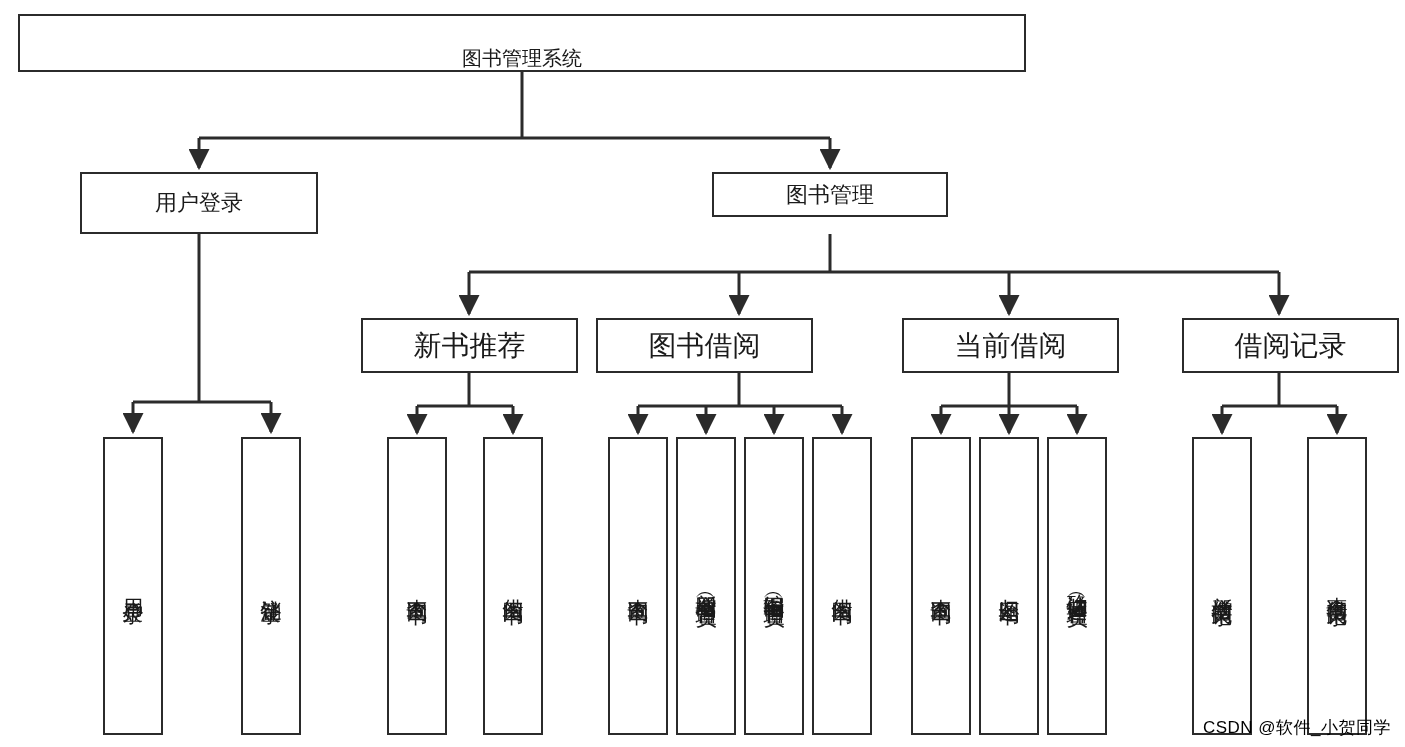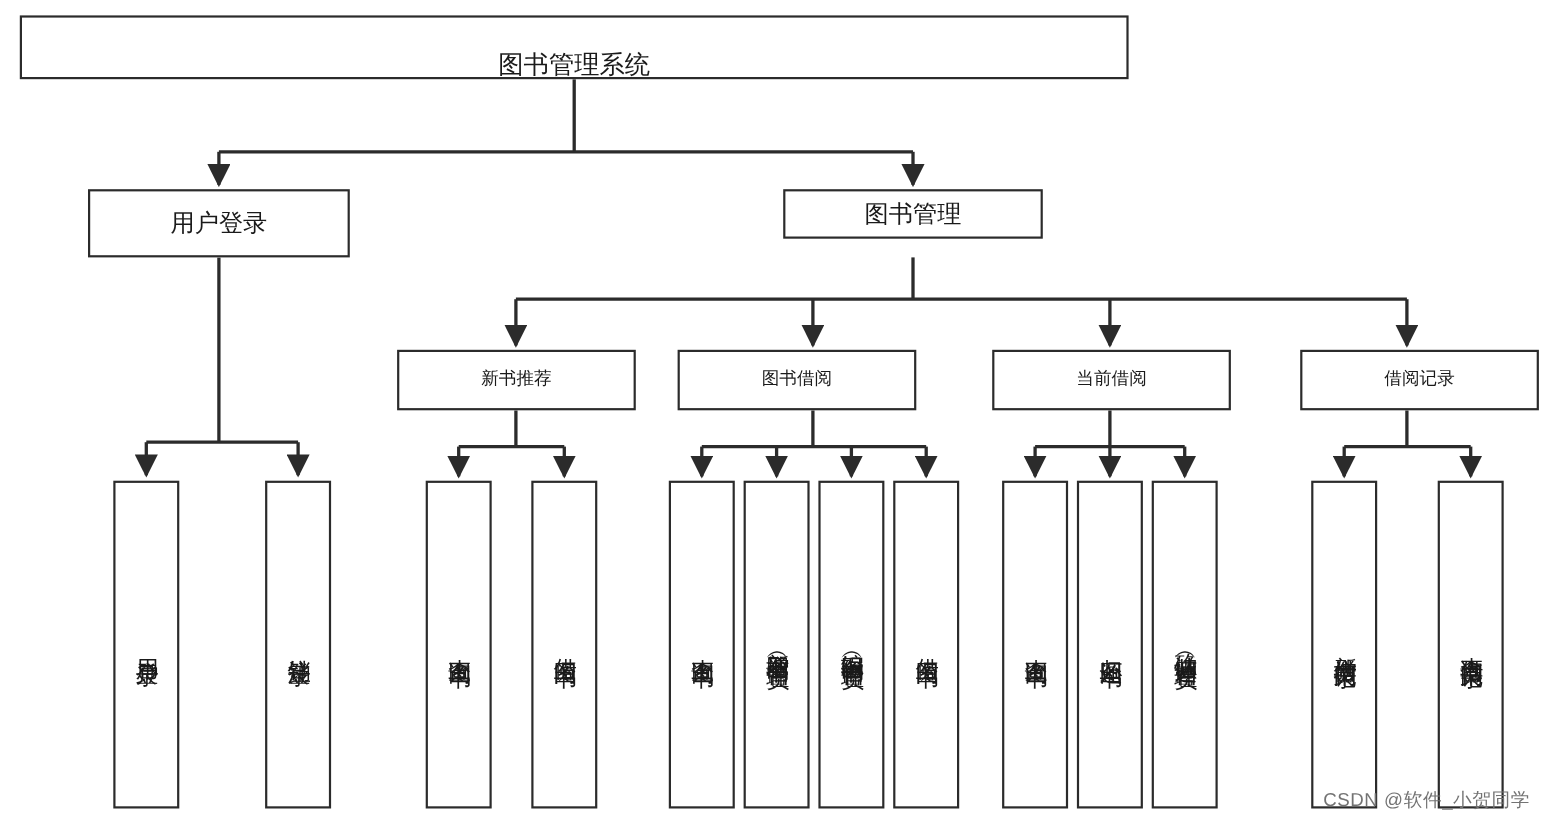--- a/index.html
+++ b/index.html
@@ -35,28 +35,28 @@
     justify-content: center;
     overflow: hidden;
   }
   .node-label {
     color: #1a1a1a;
     text-align: center;
     line-height: 1.18;
     white-space: nowrap;
   }
   .node-root .node-label {
-    font-size: 23px;
+    font-size: 20px;
     margin-top: 32px;
   }
   .node-l2 .node-label {
     font-size: 22px;
   }
   .node-l3 .node-label {
-    font-size: 16px;
+    font-size: 28px;
   }
   .node-leaf {
     align-items: flex-start;
     padding-top: 6px;
   }
   .node-leaf .node-label {
     font-size: 21px;
     writing-mode: vertical-rl;
     text-orientation: upright;
     letter-spacing: 2px;
@@ -67,21 +67,21 @@
     margin-top: 74px;
   }
   .node-leaf.leaf-tall .node-label {
     margin-top: 8px;
   }
   #watermark {
     position: absolute;
     right: 14px;
     bottom: 8px;
     font-size: 17px;
-    color: #737373;
+    color: #000000;
     letter-spacing: 0.5px;
     user-select: none;
     pointer-events: none;
   }
 </style>
 </head>
 <body>
 
 <div id="diagram-root">
 
@@ -144,21 +144,21 @@
   </div>
 
   <div class="node-box node-l2" style="left:712px; top:172px; width:236px; height:45px;">
     <span class="node-label">图书管理</span>
   </div>
 
   <div class="node-box node-l3" style="left:361px; top:318px; width:217px; height:55px;">
     <span class="node-label">新书推荐</span>
   </div>
 
-  <div class="node-box node-l3" style="left:616px; top:318px; width:217px; height:55px;">
+  <div class="node-box node-l3" style="left:596px; top:318px; width:217px; height:55px;">
     <span class="node-label">图书借阅</span>
   </div>
 
   <div class="node-box node-l3" style="left:902px; top:318px; width:217px; height:55px;">
     <span class="node-label">当前借阅</span>
   </div>
 
   <div class="node-box node-l3" style="left:1171px; top:318px; width:217px; height:55px;margin-left:11px;">
     <span class="node-label">借阅记录</span>
   </div>

